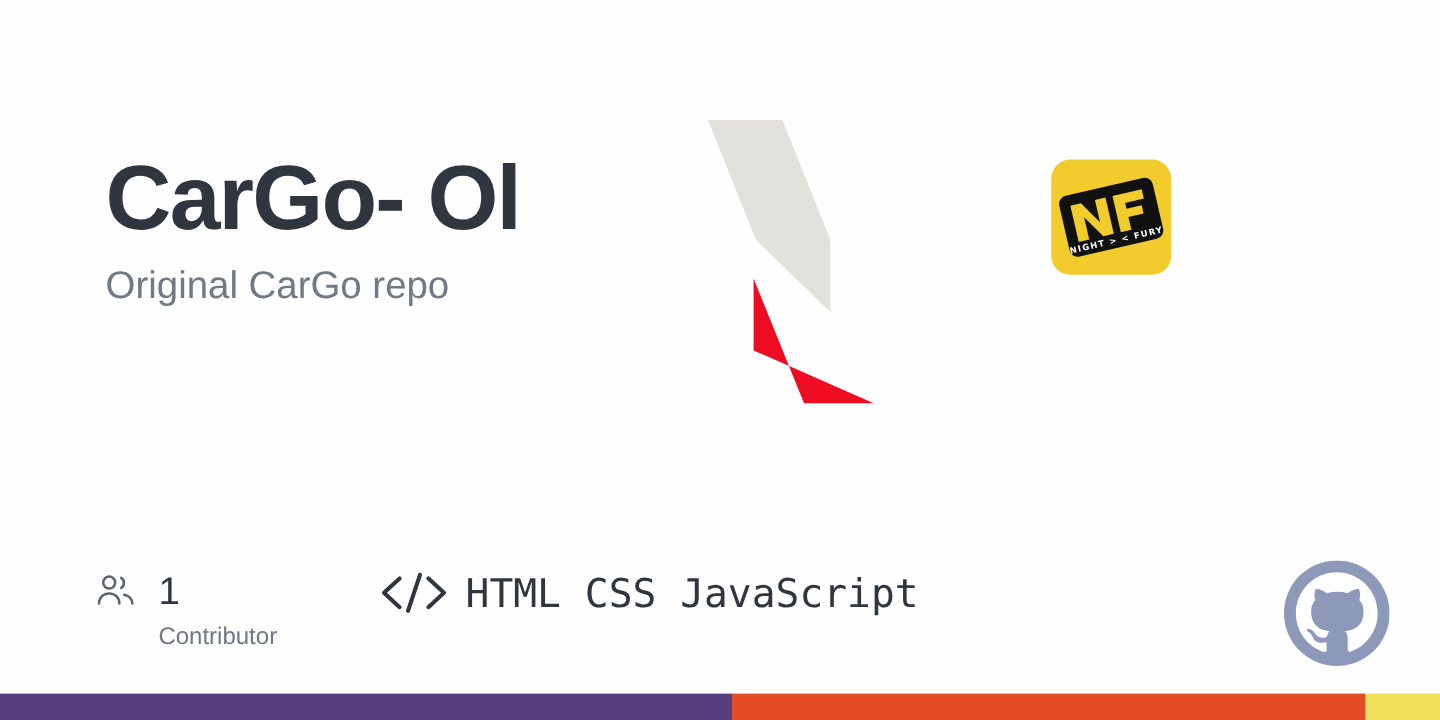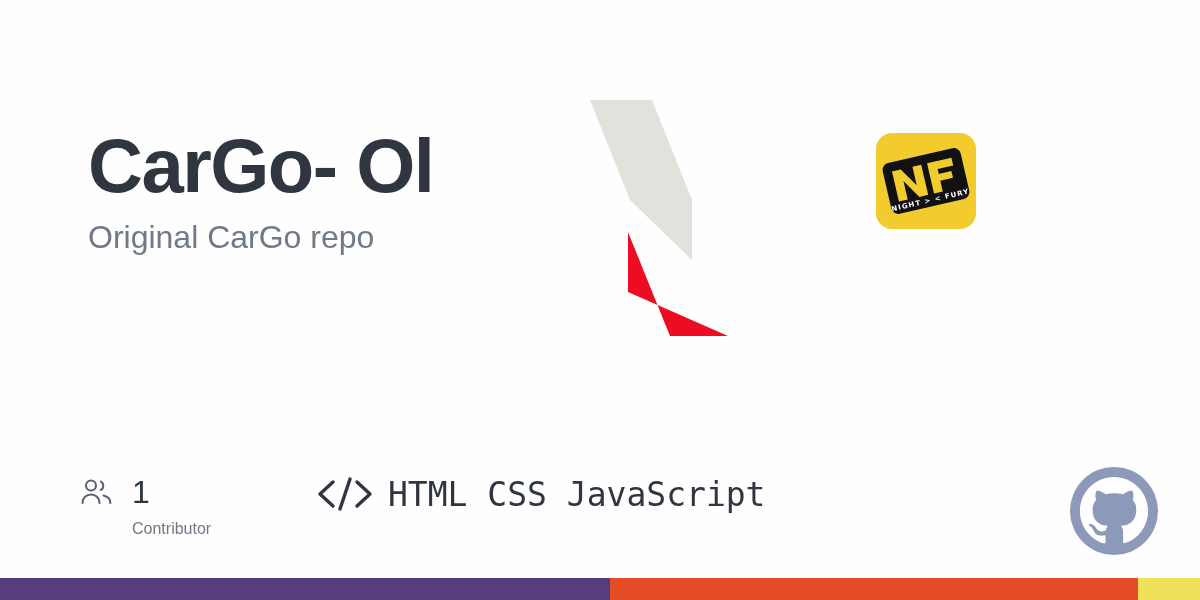--- a/index.html
+++ b/index.html
@@ -55,21 +55,21 @@
     letter-spacing:-0.5px;
     white-space:nowrap;
   }
 
   
   .stat-contrib { position:absolute; left:80px; top:452px; }
   .stat-contrib .row1 { display:flex; align-items:center; gap:18px; }
   .people-icon { width:34px; height:30px; display:block; }
   .stat-num { font-size:32px; color:#2f3640; line-height:1; }
   .stat-label {
-    font-size:16px; color:#6f7884;
+    font-size:20px; color:#6f7884;
     margin-top:12px; margin-left:52px;
     white-space:nowrap;
   }
 
   .stat-langs { position:absolute; left:316px; top:450px; }
   .stat-langs .row1 { display:flex; align-items:center; gap:14px; }
   .code-icon { width:58px; height:40px; display:block; }
   .langs-text {
     font-family:"DejaVu Sans Mono", monospace;
     font-size:33px;

